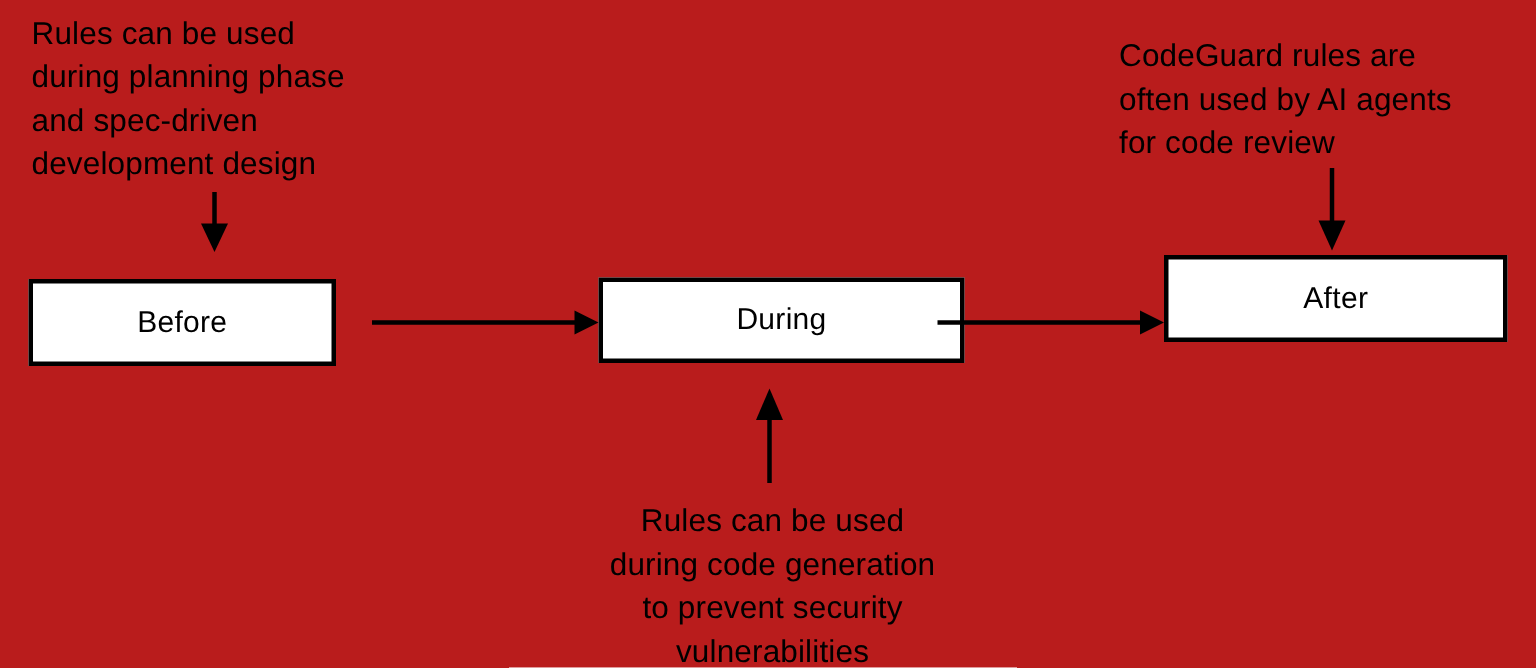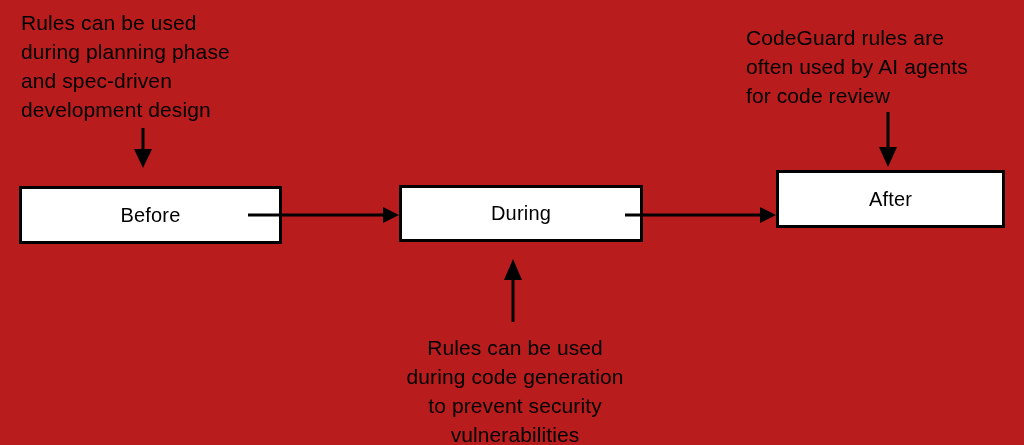--- a/index.html
+++ b/index.html
@@ -35,21 +35,21 @@
     box-sizing: border-box;
     border: 3px solid #000000;
     background: #ffffff;
     display: flex;
     align-items: center;
     justify-content: center;
     font-size: 20px;
     color: #000000;
     letter-spacing: 0.2px;
   }
-  .box-before { left: 19px;  top: 186px; width: 263px; height: 58px; justify-content: center; }
+  .box-before { left: 19px;  top: 186px; width: 205px; height: 58px; justify-content: center; }
   .box-during { left: 399px; top: 185px; width: 244px; height: 57px; }
   .box-after  { left: 776px; top: 170px; width: 229px; height: 58px; }
 
   svg.arrows {
     position: absolute;
     left: 0;
     top: 0;
     width: 1024px;
     height: 445px;
     pointer-events: none;

